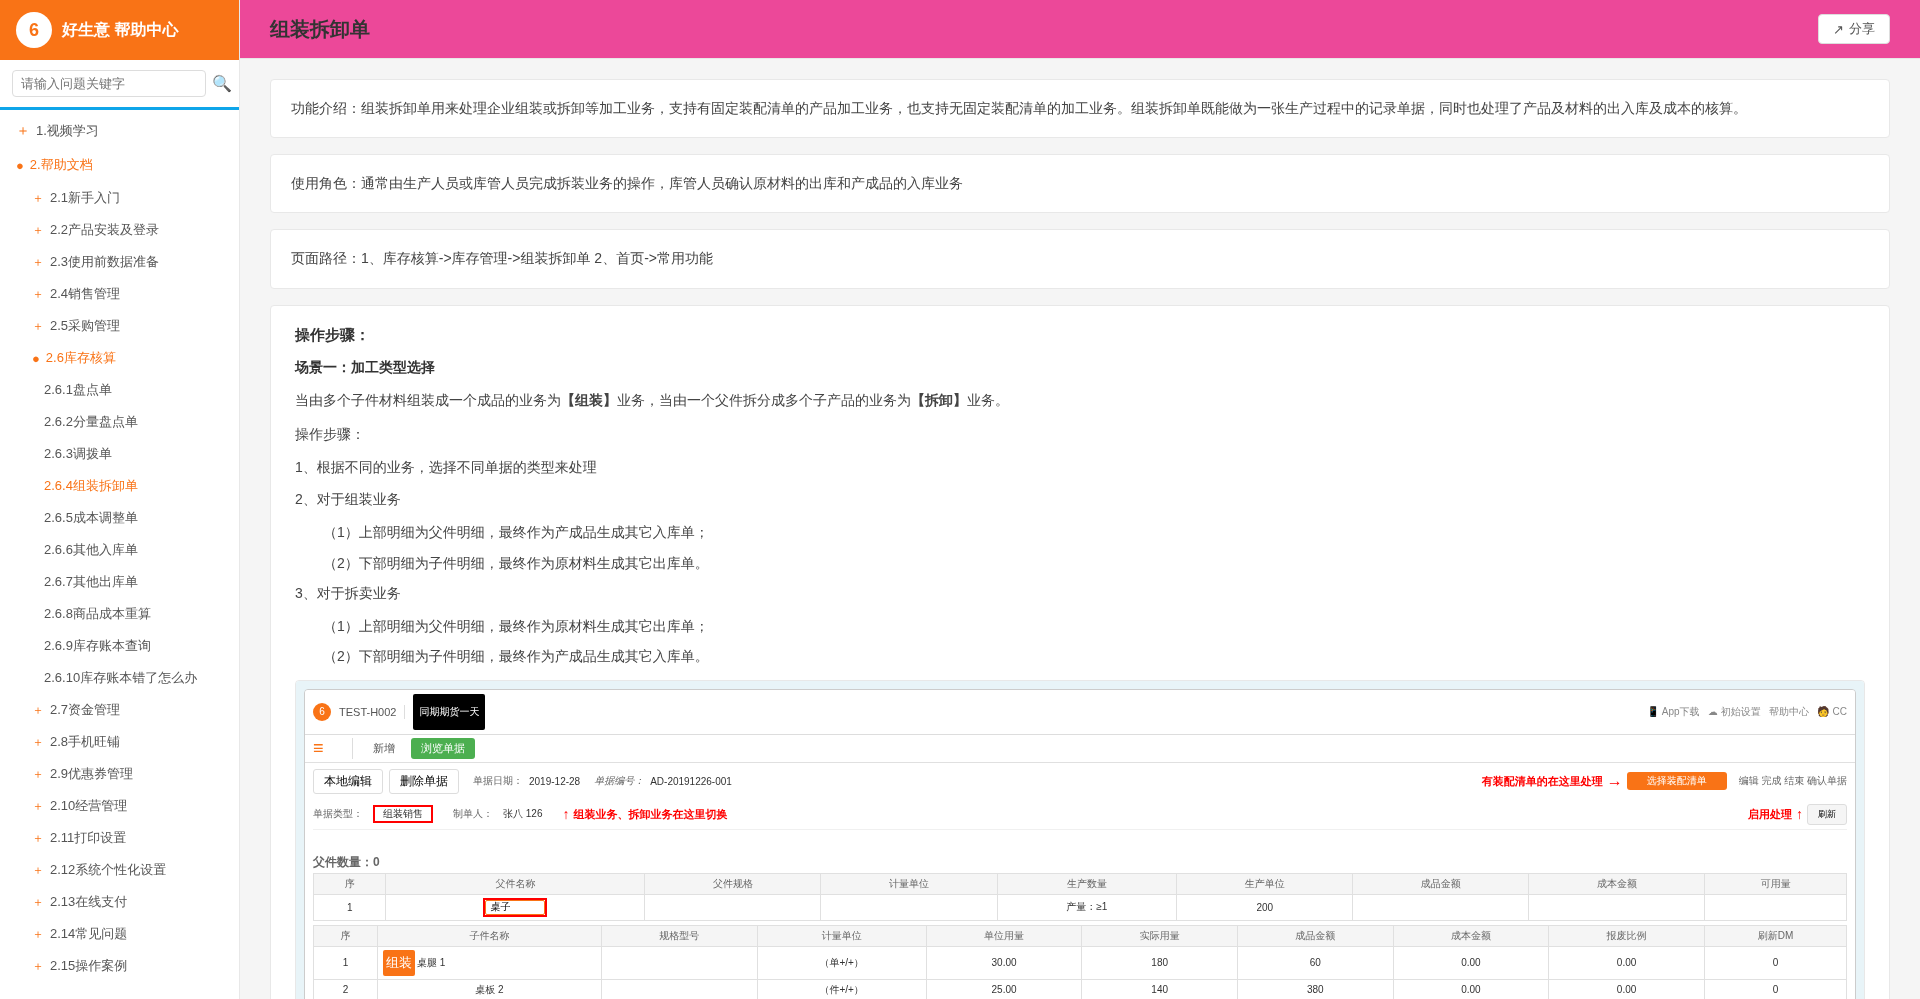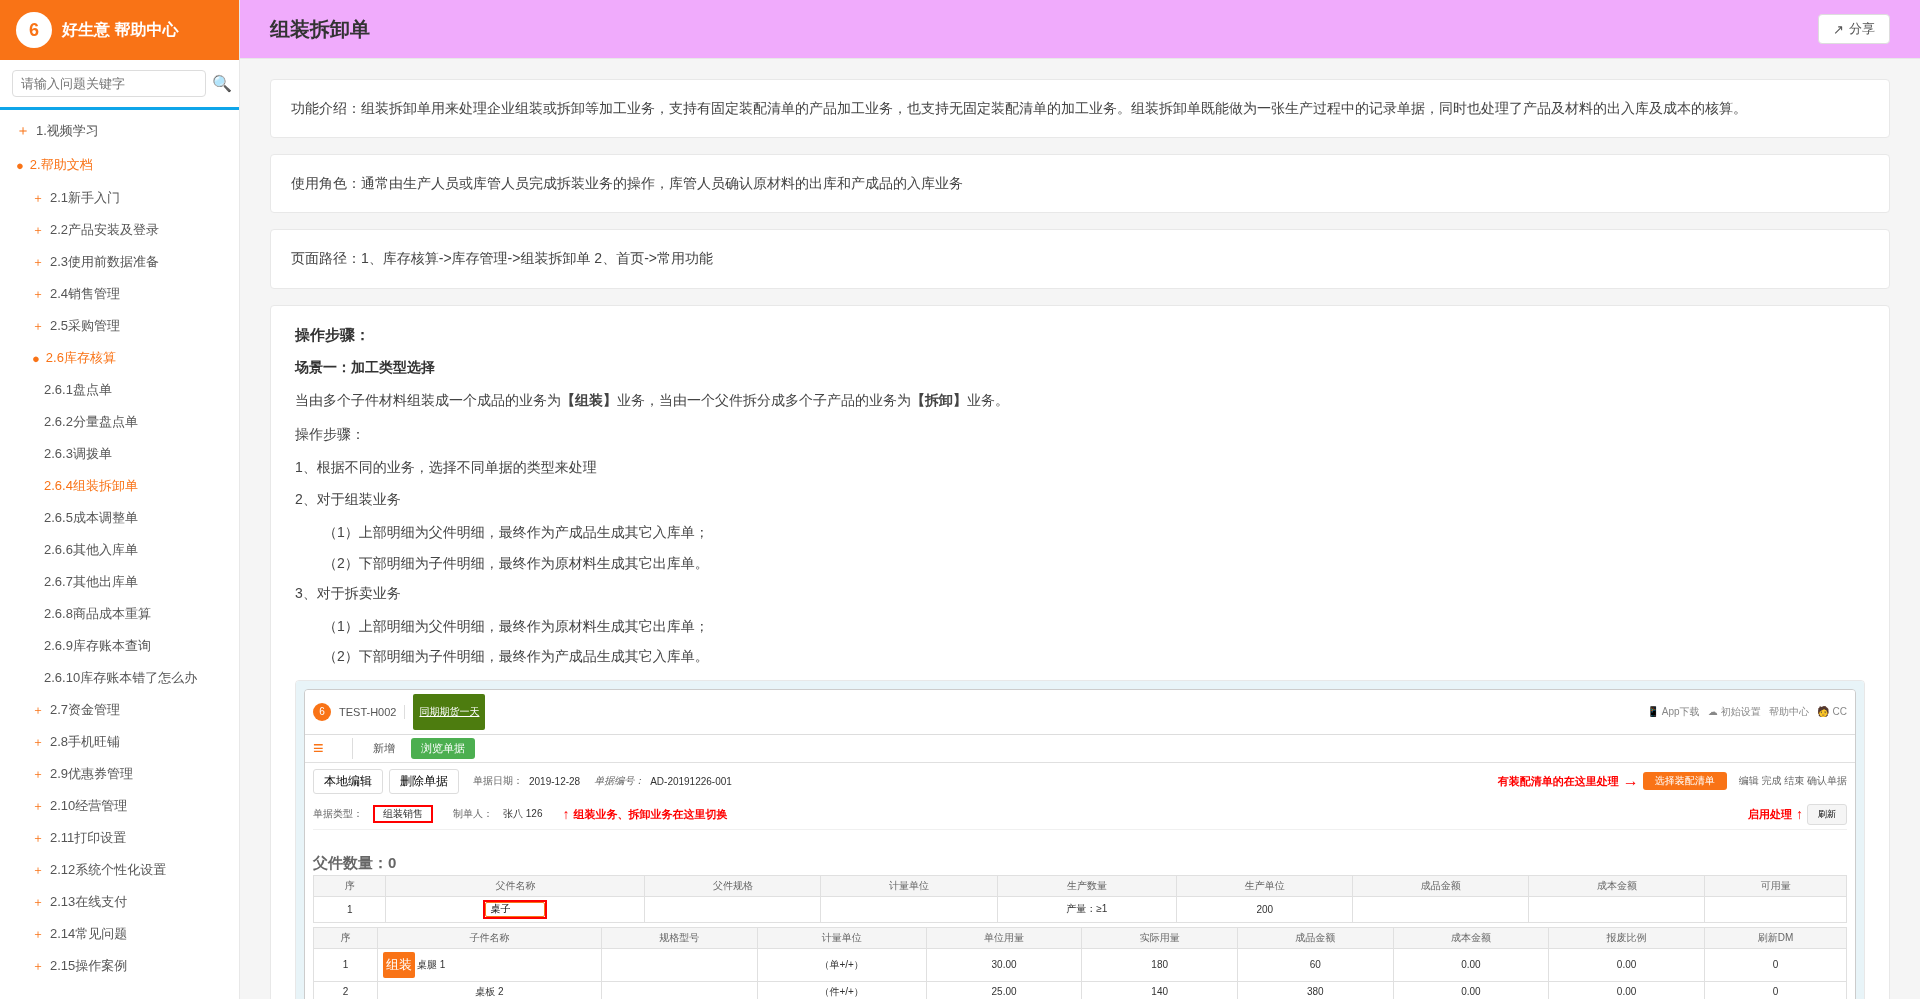--- a/index.html
+++ b/index.html
@@ -100,21 +100,21 @@
     .nav-leaf-item.active { color: #f97316; font-weight: 500; }
 
     
     #main {
       flex: 1;
       display: flex;
       flex-direction: column;
       overflow: hidden;
     }
     .main-header {
-      background: #f0abfc;
+      background: #ec4899;
       border-bottom: 1px solid #e8e8e8;
       padding: 14px 30px;
       display: flex;
       align-items: center;
       justify-content: space-between;
       min-height: 56px;
     }
     .main-title {
       font-size: 20px;
       font-weight: bold;
@@ -286,21 +286,21 @@
     .fake-input {
       border: 1px solid #f97316;
       border-radius: 2px;
       padding: 1px 4px;
       font-size: 10px;
       width: 60px;
     }
     .fake-orange-btn {
       background: #f97316;
       color: #fff;
-      padding: 2px 12px;
+      padding: 2px 20px;
       border-radius: 3px;
       font-size: 10px;
       border: none;
     }
   </style>
 </head>
 <body>
 
 <div id="sidebar">
   <div class="sidebar-header">
@@ -442,21 +442,21 @@
 
       <div class="screenshot-container">
         <div class="screenshot-inner">
           <div class="fake-app">
 
             <div class="fake-app-header" style="justify-content: space-between;">
               <div style="display:flex;align-items:center;gap:8px;">
                 <span style="background:#f97316;color:#fff;border-radius:50%;width:18px;height:18px;display:inline-flex;align-items:center;justify-content:center;font-size:10px;">6</span>
                 <span style="font-size:11px;color:#555;">TEST-H002</span>
                 <span style="width:1px;height:14px;background:#ddd;display:inline-block;"></span>
-                <span style="background:#4d7c0f;color:#fff;padding:11px 6px;border-radius:2px;font-size:10px;text-decoration:underline;">同期期货一天</span>
+                <span style="background:#000000;color:#fff;padding:11px 6px;border-radius:2px;font-size:10px;">同期期货一天</span>
               </div>
               <div style="display:flex;gap:6px;align-items:center;">
                 <span style="font-size:10px;color:#888;">📱 App下载 &nbsp; ☁ 初始设置 &nbsp; 帮助中心 &nbsp; 🧑 CC</span>
               </div>
             </div>
 
             <div class="fake-app-nav">
               <div style="width:40px;border-right:1px solid #ddd;padding-right:6px;margin-right:4px;">
                 <span style="font-size:18px;color:#f97316;">≡</span>
               </div>
@@ -496,21 +496,21 @@
                 </div>
 
                 <div style="margin-left:auto;display:flex;align-items:center;gap:4px;">
                   <span class="annotation-text">启用处理</span>
                   <span style="color:red;font-size:14px;">↑</span>
                   <button class="fake-btn" style="background:#f5f5f5;font-size:9px;">刷新</button>
                 </div>
               </div>
 
               <div style="margin-bottom:4px;">
-                <div style="font-size:15px;color:#666;margin-bottom:2px;font-weight:bold;margin-top:24px;">父件数量：0</div>
+                <div style="font-size:12px;color:#666;margin-bottom:2px;font-weight:bold;margin-top:24px;">父件数量：0</div>
                 <table class="fake-table">
                   <thead>
                     <tr>
                       <th>序</th>
                       <th>父件名称</th>
                       <th>父件规格</th>
                       <th>计量单位</th>
                       <th>生产数量</th>
                       <th>生产单位</th>
                       <th>成品金额</th>

